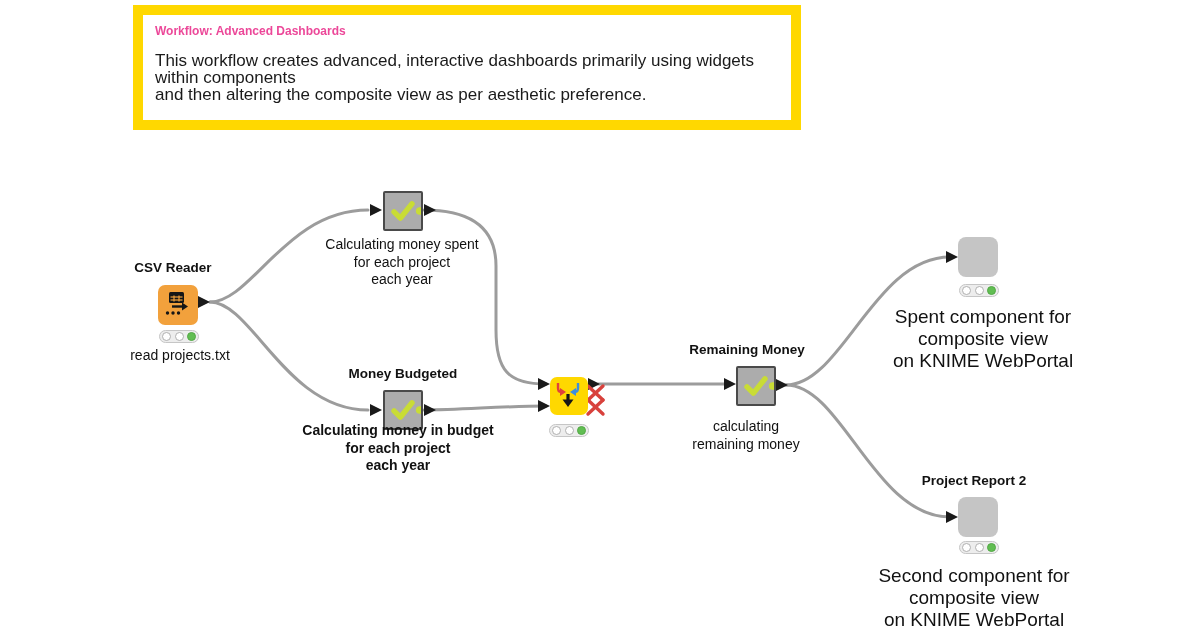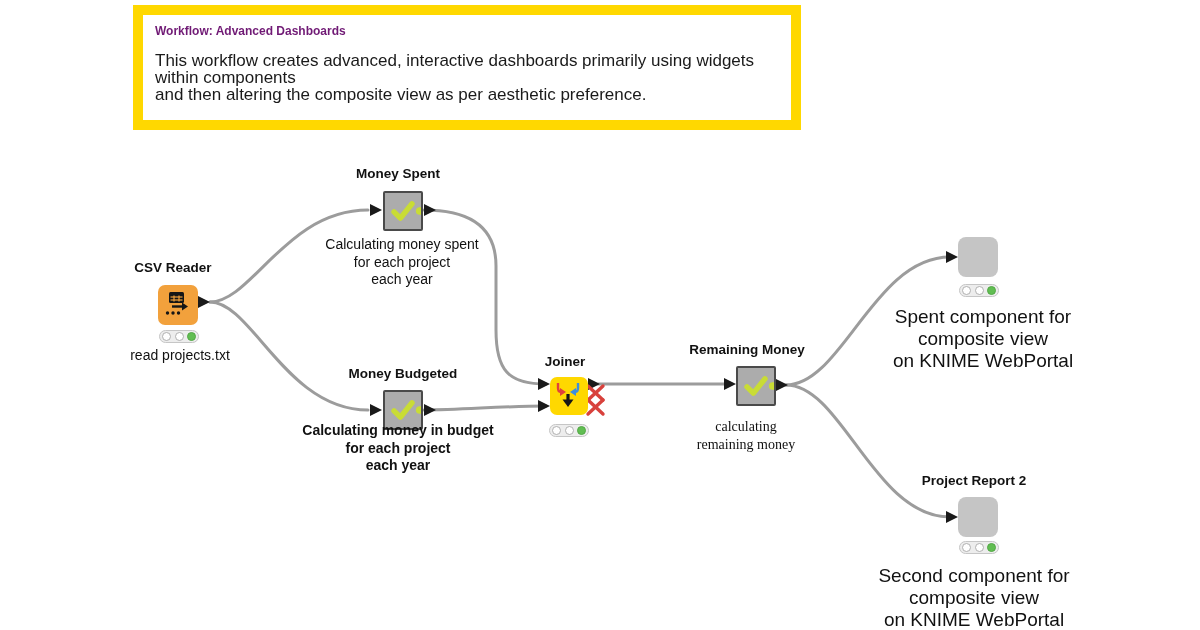--- a/index.html
+++ b/index.html
@@ -4,21 +4,21 @@
 <style>
   * { margin:0; padding:0; box-sizing:border-box; }
   html,body { width:1200px; height:630px; background:#ffffff; overflow:hidden;
               font-family:"Liberation Sans", sans-serif; }
   #canvas { position:relative; width:1200px; height:630px; background:#ffffff; }
 
   
   .annotation { position:absolute; left:133px; top:5px; width:668px; height:125px;
                 background:#FFD800; padding:10px; }
   .annotation-inner { width:100%; height:100%; background:#ffffff; padding:9px 12px; }
-  .annotation-title { color:#701a75; font-weight:bold; font-size:12px; }
+  .annotation-title { color:#ec4899; font-weight:bold; font-size:12px; }
   .annotation-body  { margin-top:14px; color:#1a1a1a; font-size:17px; line-height:17px;
                       white-space:pre-line; }
 
   
   svg.wires { position:absolute; left:0; top:0; z-index:1; }
 
   
   .node { position:absolute; z-index:2; }
   .node-csv { left:158px; top:285px; width:40px; height:40px;
               background:#F2A13C; border-radius:7px; }
@@ -110,21 +110,20 @@
       <circle cx="20.5" cy="28" r="1.7" fill="#161616"></circle>
     </svg>
   </div>
   <div class="traffic" style="left:159px; top:330px;">
     <span class="dot"></span>
     <span class="dot"></span>
     <span class="dot on"></span>
   </div>
   <div class="caption" style="left:50px; top:347px;">read projects.txt</div>
 
-  <div class="node-title" style="left:288px; top:166px;">Money Spent</div>
   <div class="node node-meta node-ms">
     <svg width="36" height="36" viewBox="0 0 40 40">
       <polyline points="10,21 17,28 30,12" fill="none" stroke="#C9DC35" stroke-width="6" stroke-linecap="round" stroke-linejoin="round"></polyline>
       <circle cx="38.5" cy="20" r="4.2" fill="#C9DC35"></circle>
     </svg>
   </div>
   <div class="caption" style="left:272px; top:236px;">Calculating money spent
 for each project
 each year</div>
 
@@ -132,21 +131,20 @@
   <div class="node node-meta node-mb">
     <svg width="36" height="36" viewBox="0 0 40 40">
       <polyline points="10,21 17,28 30,12" fill="none" stroke="#C9DC35" stroke-width="6" stroke-linecap="round" stroke-linejoin="round"></polyline>
       <circle cx="38.5" cy="20" r="4.2" fill="#C9DC35"></circle>
     </svg>
   </div>
   <div class="caption" style="left:268px; top:422px;font-weight:bold;">Calculating money in budget
 for each project
 each year</div>
 
-  <div class="node-title" style="left:455px; top:354px;">Joiner</div>
   <div class="node node-joiner">
     <svg width="38" height="38" viewBox="0 0 38 38">
       <path d="M8,6 L8,11 Q8,15 11,15" fill="none" stroke="#E0413C" stroke-width="2.4"></path>
       <polygon points="10,11 16,15 10,19" fill="#E0413C"></polygon>
       <path d="M28,6 L28,11 Q28,15 25,15" fill="none" stroke="#3E8EDE" stroke-width="2.4"></path>
       <polygon points="26,11 20,15 26,19" fill="#3E8EDE"></polygon>
       <line x1="18" y1="17" x2="18" y2="24" stroke="#161616" stroke-width="3.2"></line>
       <polygon points="12.5,22.5 23.5,22.5 18,30" fill="#161616"></polygon>
     </svg>
   </div>
@@ -156,21 +154,21 @@
     <span class="dot on"></span>
   </div>
 
   <div class="node-title" style="left:637px; top:342px;">Remaining Money</div>
   <div class="node node-meta node-rm">
     <svg width="36" height="36" viewBox="0 0 40 40">
       <polyline points="10,21 17,28 30,12" fill="none" stroke="#C9DC35" stroke-width="6" stroke-linecap="round" stroke-linejoin="round"></polyline>
       <circle cx="38.5" cy="20" r="4.2" fill="#C9DC35"></circle>
     </svg>
   </div>
-  <div class="caption" style="left:616px; top:418px;font-family:Liberation Serif, serif;">calculating
+  <div class="caption" style="left:616px; top:418px;">calculating
 remaining money</div>
 
   <div class="node node-component node-pr1"></div>
   <div class="traffic" style="left:959px; top:284px;">
     <span class="dot"></span>
     <span class="dot"></span>
     <span class="dot on"></span>
   </div>
   <div class="caption caption-big" style="left:843px; top:306px;">Spent component for
 composite view

